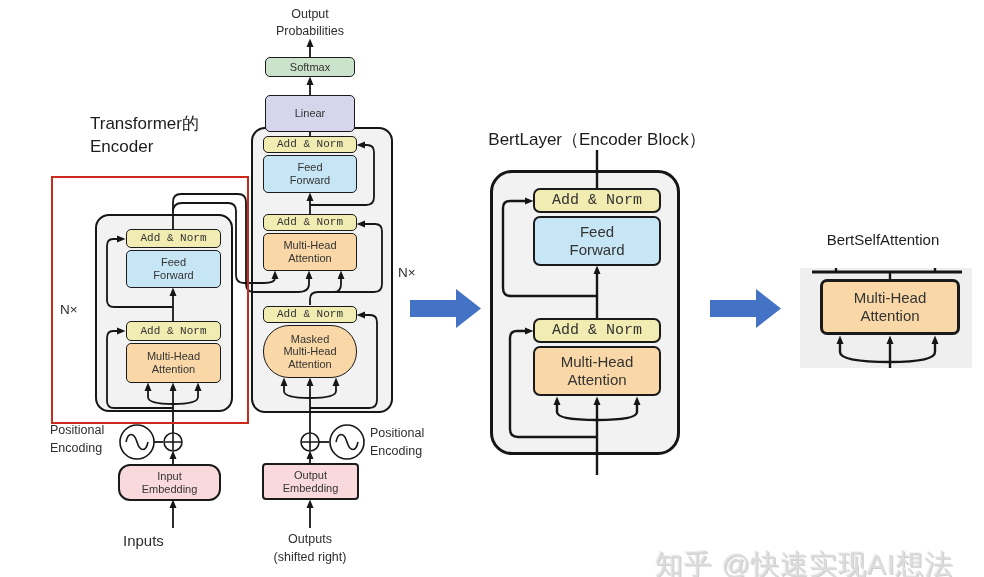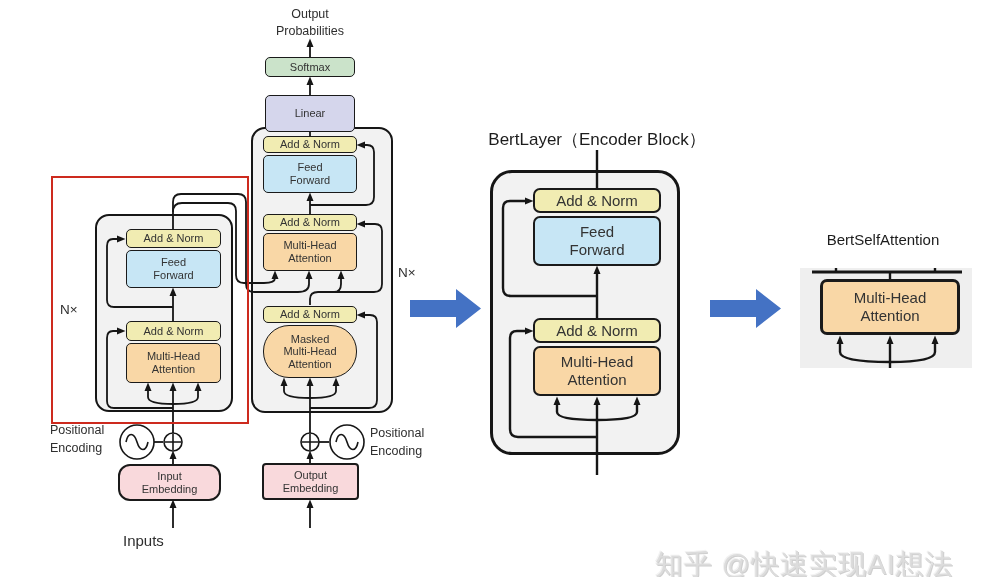--- a/index.html
+++ b/index.html
@@ -13,21 +13,21 @@
          font-family:"Liberation Sans",sans-serif;color:var(--text);}
   .panel{position:absolute;z-index:1;box-sizing:border-box;}
   .grect{position:absolute;z-index:1;box-sizing:border-box;background:var(--block-bg);
          border:2px solid var(--line);border-radius:14px;}
   #wires{position:absolute;left:0;top:0;z-index:2;pointer-events:none;}
   .bx{position:absolute;z-index:3;box-sizing:border-box;display:flex;align-items:center;
       justify-content:center;text-align:center;border:1.8px solid #1a1a1a;border-radius:5px;
       font-size:11px;line-height:1.15;white-space:pre-line;color:#333;}
   .bx-lg{border-width:2.5px;border-radius:7px;font-size:15px;line-height:1.2;}
   .lbl{position:absolute;z-index:3;white-space:pre-line;color:var(--text);}
-  .c-add{background:var(--add-norm);} .c-ff{background:var(--feed-forward);}
+  .c-add{background:var(--add-norm);font-family:Liberation Mono, monospace;} .c-ff{background:var(--feed-forward);}
   .c-att{background:var(--attention);} .c-sm{background:var(--softmax);text-align:right;}
   .c-ln{background:var(--linear);} .c-emb{background:var(--embedding);}
   #watermark{position:absolute;z-index:4;font-size:28px;letter-spacing:1px;
              color:#dcdcdc;text-shadow:1px 1px 0 #cfcfcf,-1px -1px 0 #f2f2f2;}
 </style>
 </head>
 <body>
 
 <div id="stage">
 
@@ -108,32 +108,36 @@
       <path d="M890 272 L890 280"></path>
       <path d="M890 368 L890 343" marker-end="url(#ah)"></path>
       <path d="M890 362 Q840 362 840 352 L840 343" marker-end="url(#ah)"></path>
       <path d="M890 362 Q935 362 935 352 L935 343" marker-end="url(#ah)"></path>
     </g>
 
     <polygon fill="var(--arrow-blue)" points="410,300 456,300 456,289 481,308.5 456,328 456,317 410,317"></polygon>
     <polygon fill="var(--arrow-blue)" points="710,300 756,300 756,289 781,308.5 756,328 756,317 710,317"></polygon>
   </svg>
 
+  <div class="lbl" style="left:90px;top:112px;font-size:17px;line-height:23px;color:#1c1c1c;">Transformer的
+Encoder</div>
   <div class="lbl" style="left:462px;top:128px;width:270px;text-align:center;font-size:17px;color:#1c1c1c;">BertLayer（Encoder Block）</div>
   <div class="lbl" style="left:793px;top:231px;width:180px;text-align:center;font-size:15px;color:#1c1c1c;">BertSelfAttention</div>
 
   <div class="lbl" style="left:240px;top:6px;width:140px;text-align:center;font-size:12.5px;line-height:17px;">Output
 Probabilities</div>
   <div class="lbl" style="left:60px;top:302px;font-size:13.5px;">N×</div>
   <div class="lbl" style="left:398px;top:265px;font-size:13.5px;">N×</div>
   <div class="lbl" style="left:50px;top:421px;font-size:12.5px;line-height:18px;">Positional
 Encoding</div>
   <div class="lbl" style="left:370px;top:424px;font-size:12.5px;line-height:18px;">Positional
 Encoding</div>
   <div class="lbl" style="left:123px;top:532px;width:100px;text-align:left;font-size:15px;">Inputs</div>
+  <div class="lbl" style="left:240px;top:530px;width:140px;text-align:center;font-size:12.5px;line-height:18px;">Outputs
+(shifted right)</div>
 
   <div class="bx c-add" style="left:126px;top:229px;width:95px;height:19px;">Add &amp; Norm</div>
   <div class="bx c-ff" style="left:126px;top:250px;width:95px;height:38px;">Feed
 Forward</div>
   <div class="bx c-add" style="left:126px;top:321px;width:95px;height:20px;">Add &amp; Norm</div>
   <div class="bx c-att" style="left:126px;top:343px;width:95px;height:40px;">Multi-Head
 Attention</div>
   <div class="bx c-emb" style="left:118px;top:464px;width:103px;height:37px;border-width:2px;border-radius:12px;">Input
 Embedding</div>
 

